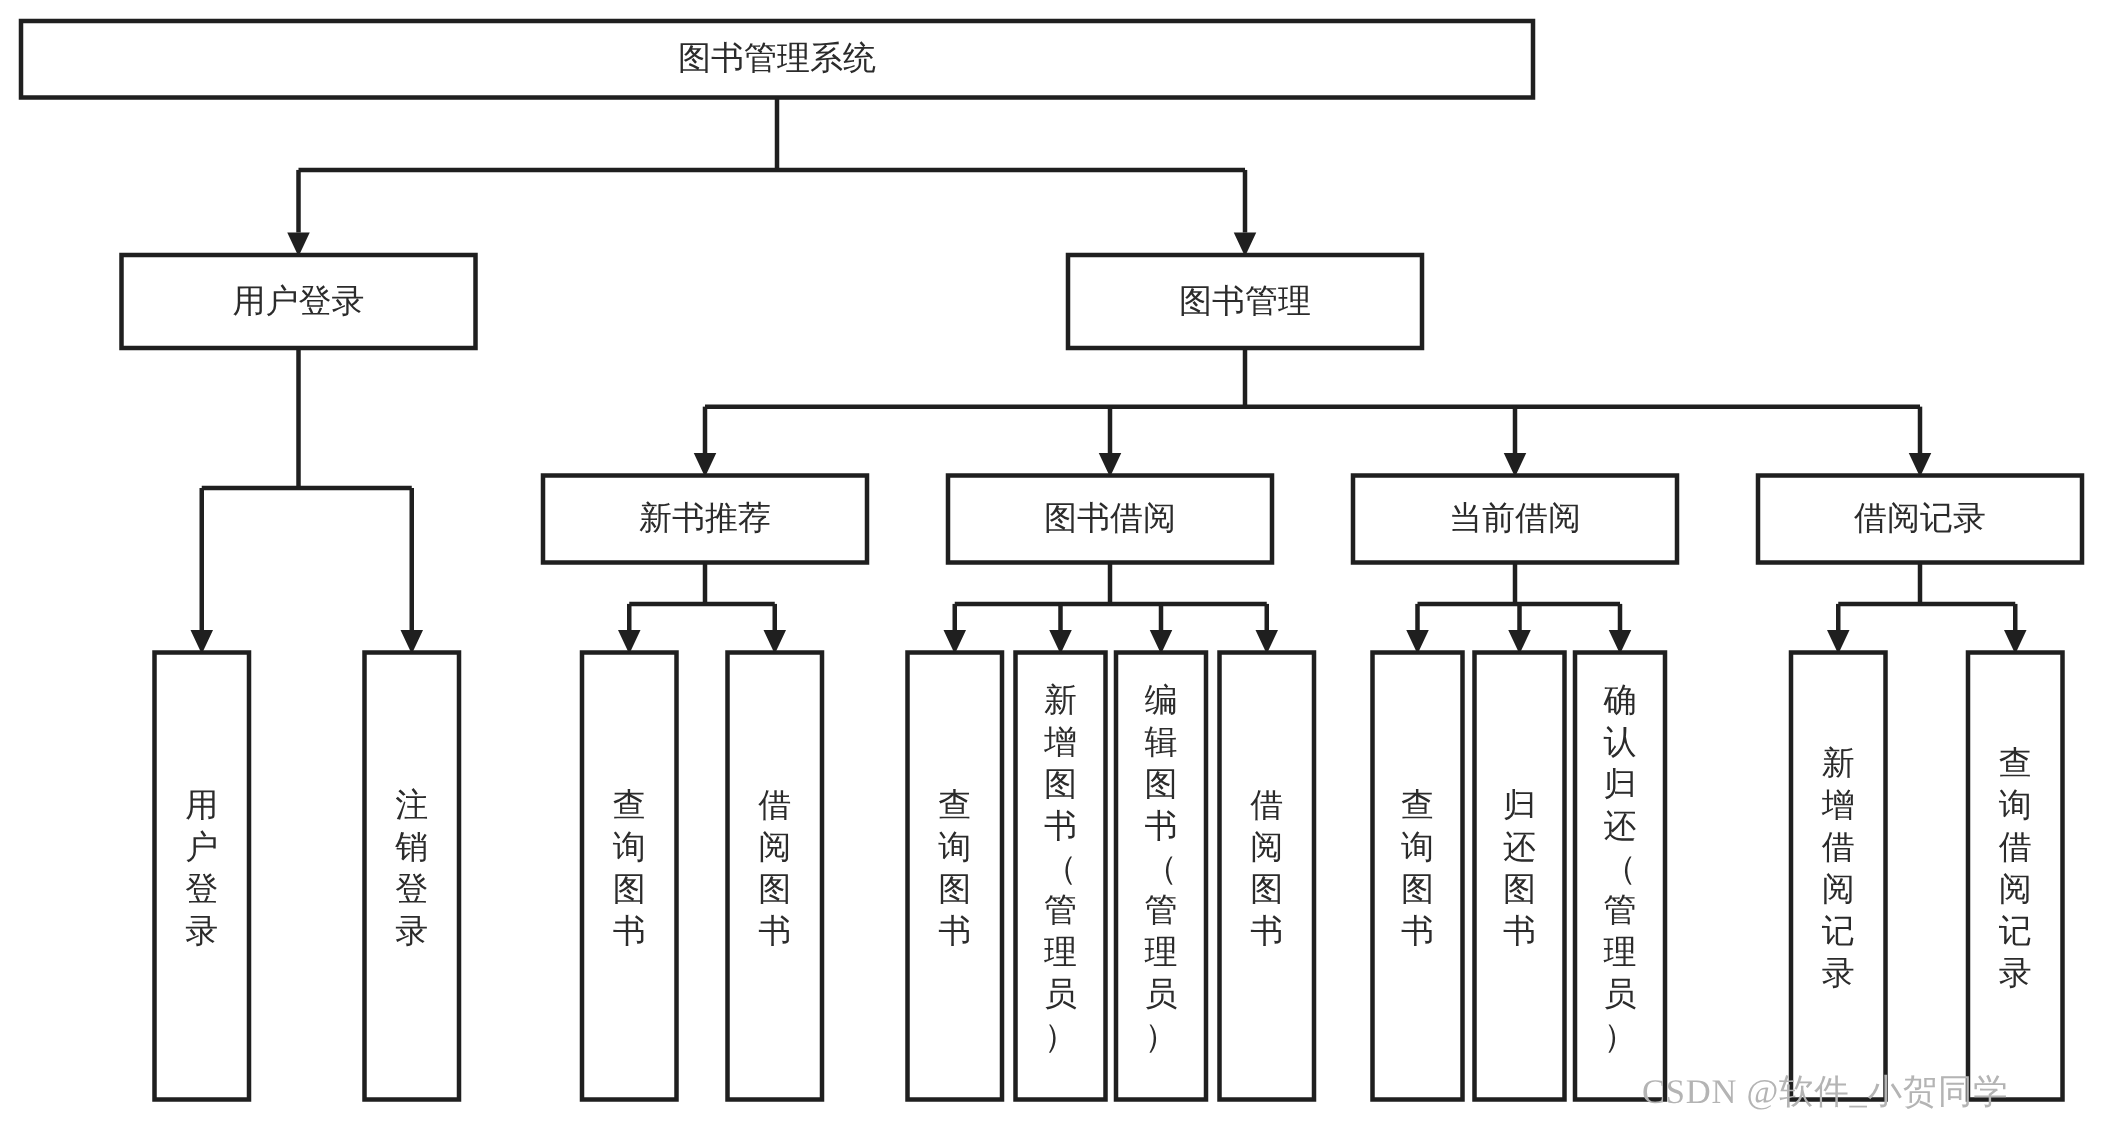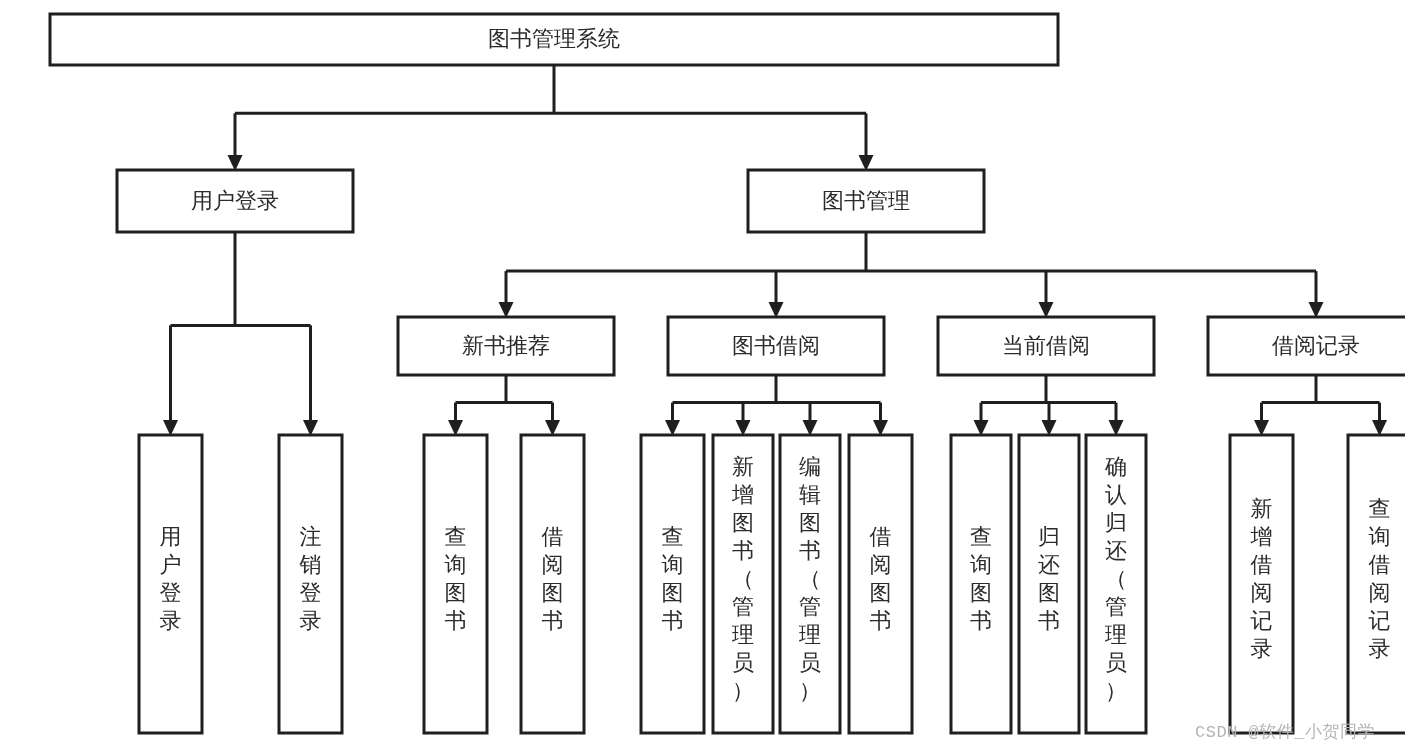--- a/index.html
+++ b/index.html
@@ -12,21 +12,20 @@
     height: 747px;
     font-family: "Liberation Sans", "DejaVu Sans", sans-serif;
     overflow: hidden;
     position: relative;
   }
   #diagram-root {
     position: absolute;
     left: 0; top: 0;
     width: 1353px;
     height: 747px;
-    margin-left: 36px;
   }
   svg.diagram {
     display: block;
     width: 1405px;
     height: 747px;
   }
   .node-box {
     fill: #ffffff;
     stroke: #1f1f1f;
     stroke-width: 3;
@@ -51,22 +50,22 @@
   .node-label-vertical {
     font-family: "Liberation Sans", "DejaVu Sans", sans-serif;
     fill: #2b2b2b;
     font-size: 22px;
     text-anchor: middle;
   }
   .watermark {
     position: absolute;
     right: 14px;
     bottom: 4px;
-    font-family: Liberation Mono, monospace;
-    font-size: 17px;
+    font-family: Liberation Serif, serif;
+    font-size: 23px;
     color: #b4b4b4;
     letter-spacing: 0.5px;
     white-space: nowrap;
     pointer-events: none;
   }
 </style>
 </head>
 <body>
 
 <div id="diagram-root">

